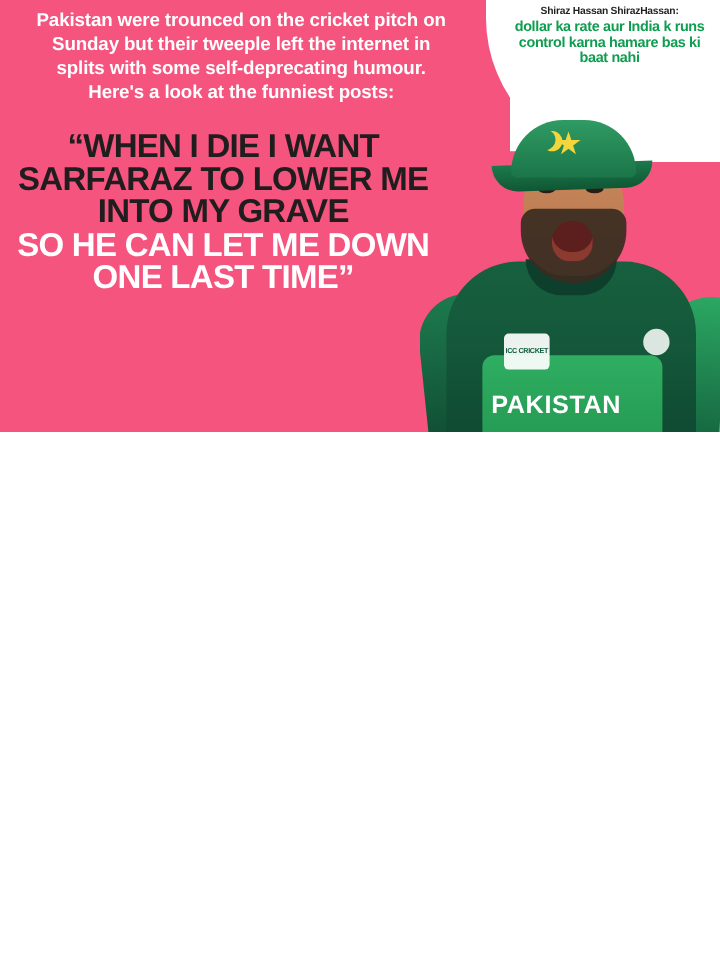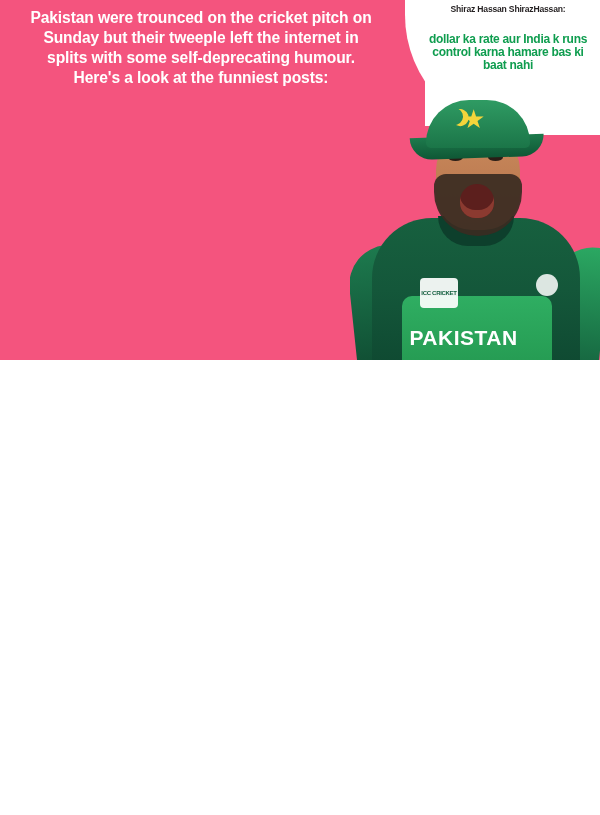--- a/index.html
+++ b/index.html
@@ -51,21 +51,21 @@
     position:absolute;left:12px;top:338px;width:348px;
     text-align:center;color:#ffffff;font-weight:bold;font-size:9.6px;
     letter-spacing:-0.1px;
   }
 
   
   .tr-quote{
     position:absolute;right:4px;top:4px;width:176px;text-align:center;z-index:7;
   }
   .tr-quote .name{
-    color:#231f20;font-weight:bold;font-size:8.6px;letter-spacing:-0.2px;display:block;margin-bottom:19px;
+    color:#231f20;font-weight:bold;font-size:8.6px;letter-spacing:-0.2px;display:block;margin-bottom:2px;
   }
   .tr-quote .body{
     color:#0f9d4f;font-weight:bold;font-size:12px;line-height:1.07;letter-spacing:-0.3px;display:block;
   }
 
   
   .player{
     position:absolute;left:350px;top:78px;width:250px;height:282px;overflow:hidden;
   }
   .p-shirt{
@@ -217,20 +217,24 @@
 <body>
 
 <div class="page">
 
   <div class="hero">
     <div class="hero-white-wedge"></div>
     <div class="hero-white-wedge2"></div>
 
     <div class="hero-intro">Pakistan were trounced on the cricket pitch on Sunday but their tweeple left the internet in splits with some self-deprecating humour. Here's a look at the funniest posts:</div>
 
+    <div class="hero-quote">
+      <span class="dark">“WHEN I DIE I WANT SARFARAZ TO LOWER ME INTO MY GRAVE</span>
+      <span class="light">SO HE CAN LET ME DOWN ONE LAST TIME”</span>
+    </div>
 
     <div class="player">
       <div class="p-shirt-side"></div>
       <div class="p-shirt-side r"></div>
       <div class="p-shirt"></div>
       <div class="p-green-panel"></div>
       <div class="p-logo">ICC CRICKET WORLD CUP 2019</div>
       <div class="p-badge"></div>
       <div class="p-text">PAKISTAN</div>
       <div class="p-neck"></div>

